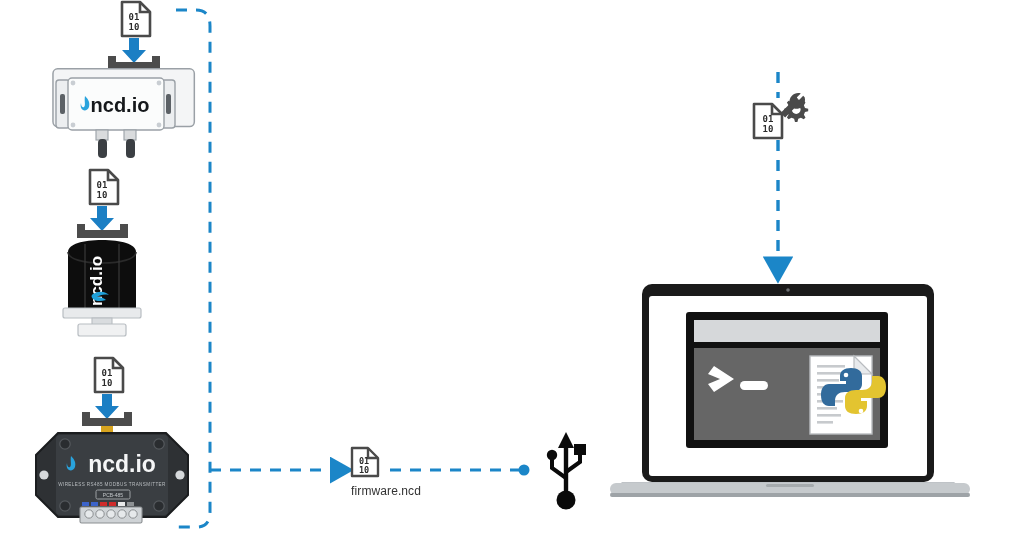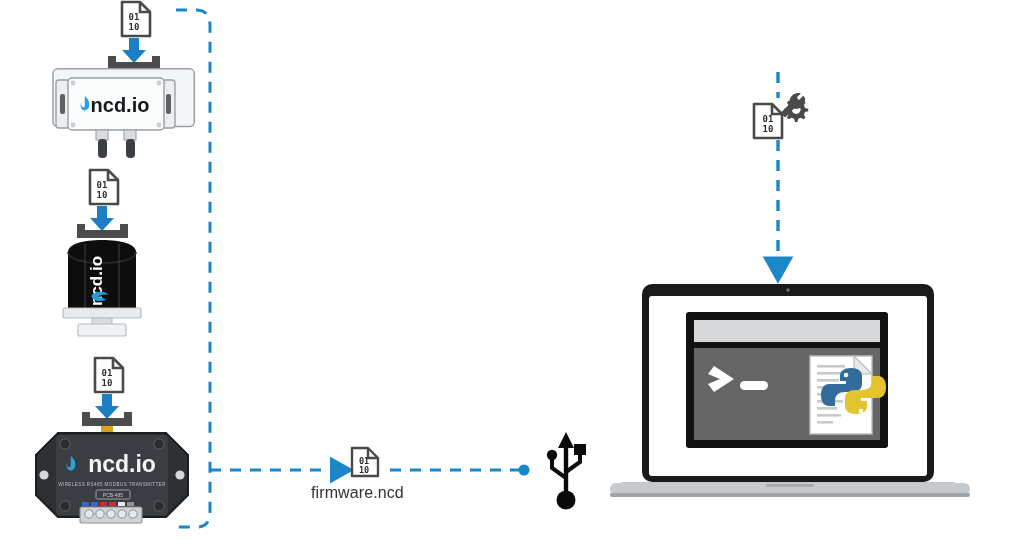--- a/index.html
+++ b/index.html
@@ -1,21 +1,21 @@
 <!DOCTYPE html>
 <html><head>
 <meta charset="utf-8">
 <style>
   html,body{margin:0;padding:0;background:#ffffff;}
   body{width:1024px;height:540px;position:relative;overflow:hidden;
        font-family:"Liberation Sans", sans-serif;color:#222;}
   .stage{position:absolute;inset:0;width:1024px;height:540px;}
   .abs{position:absolute;}
   svg{display:block;overflow:visible;}
-  .lbl{position:absolute;font-size:16px;color:#333;text-align:left;
+  .lbl{position:absolute;font-size:12px;color:#333;text-align:right;
        font-family:"Liberation Sans", sans-serif;letter-spacing:.1px;}
   .ncdtext{font-family:"Liberation Sans", sans-serif;font-weight:bold;}
   #wires{position:absolute;left:0;top:0;width:1024px;height:540px;pointer-events:none;}
 </style>
 </head>
 <body>
 
 <div class="stage">
 
   <svg id="wires" viewBox="0 0 1024 540">

